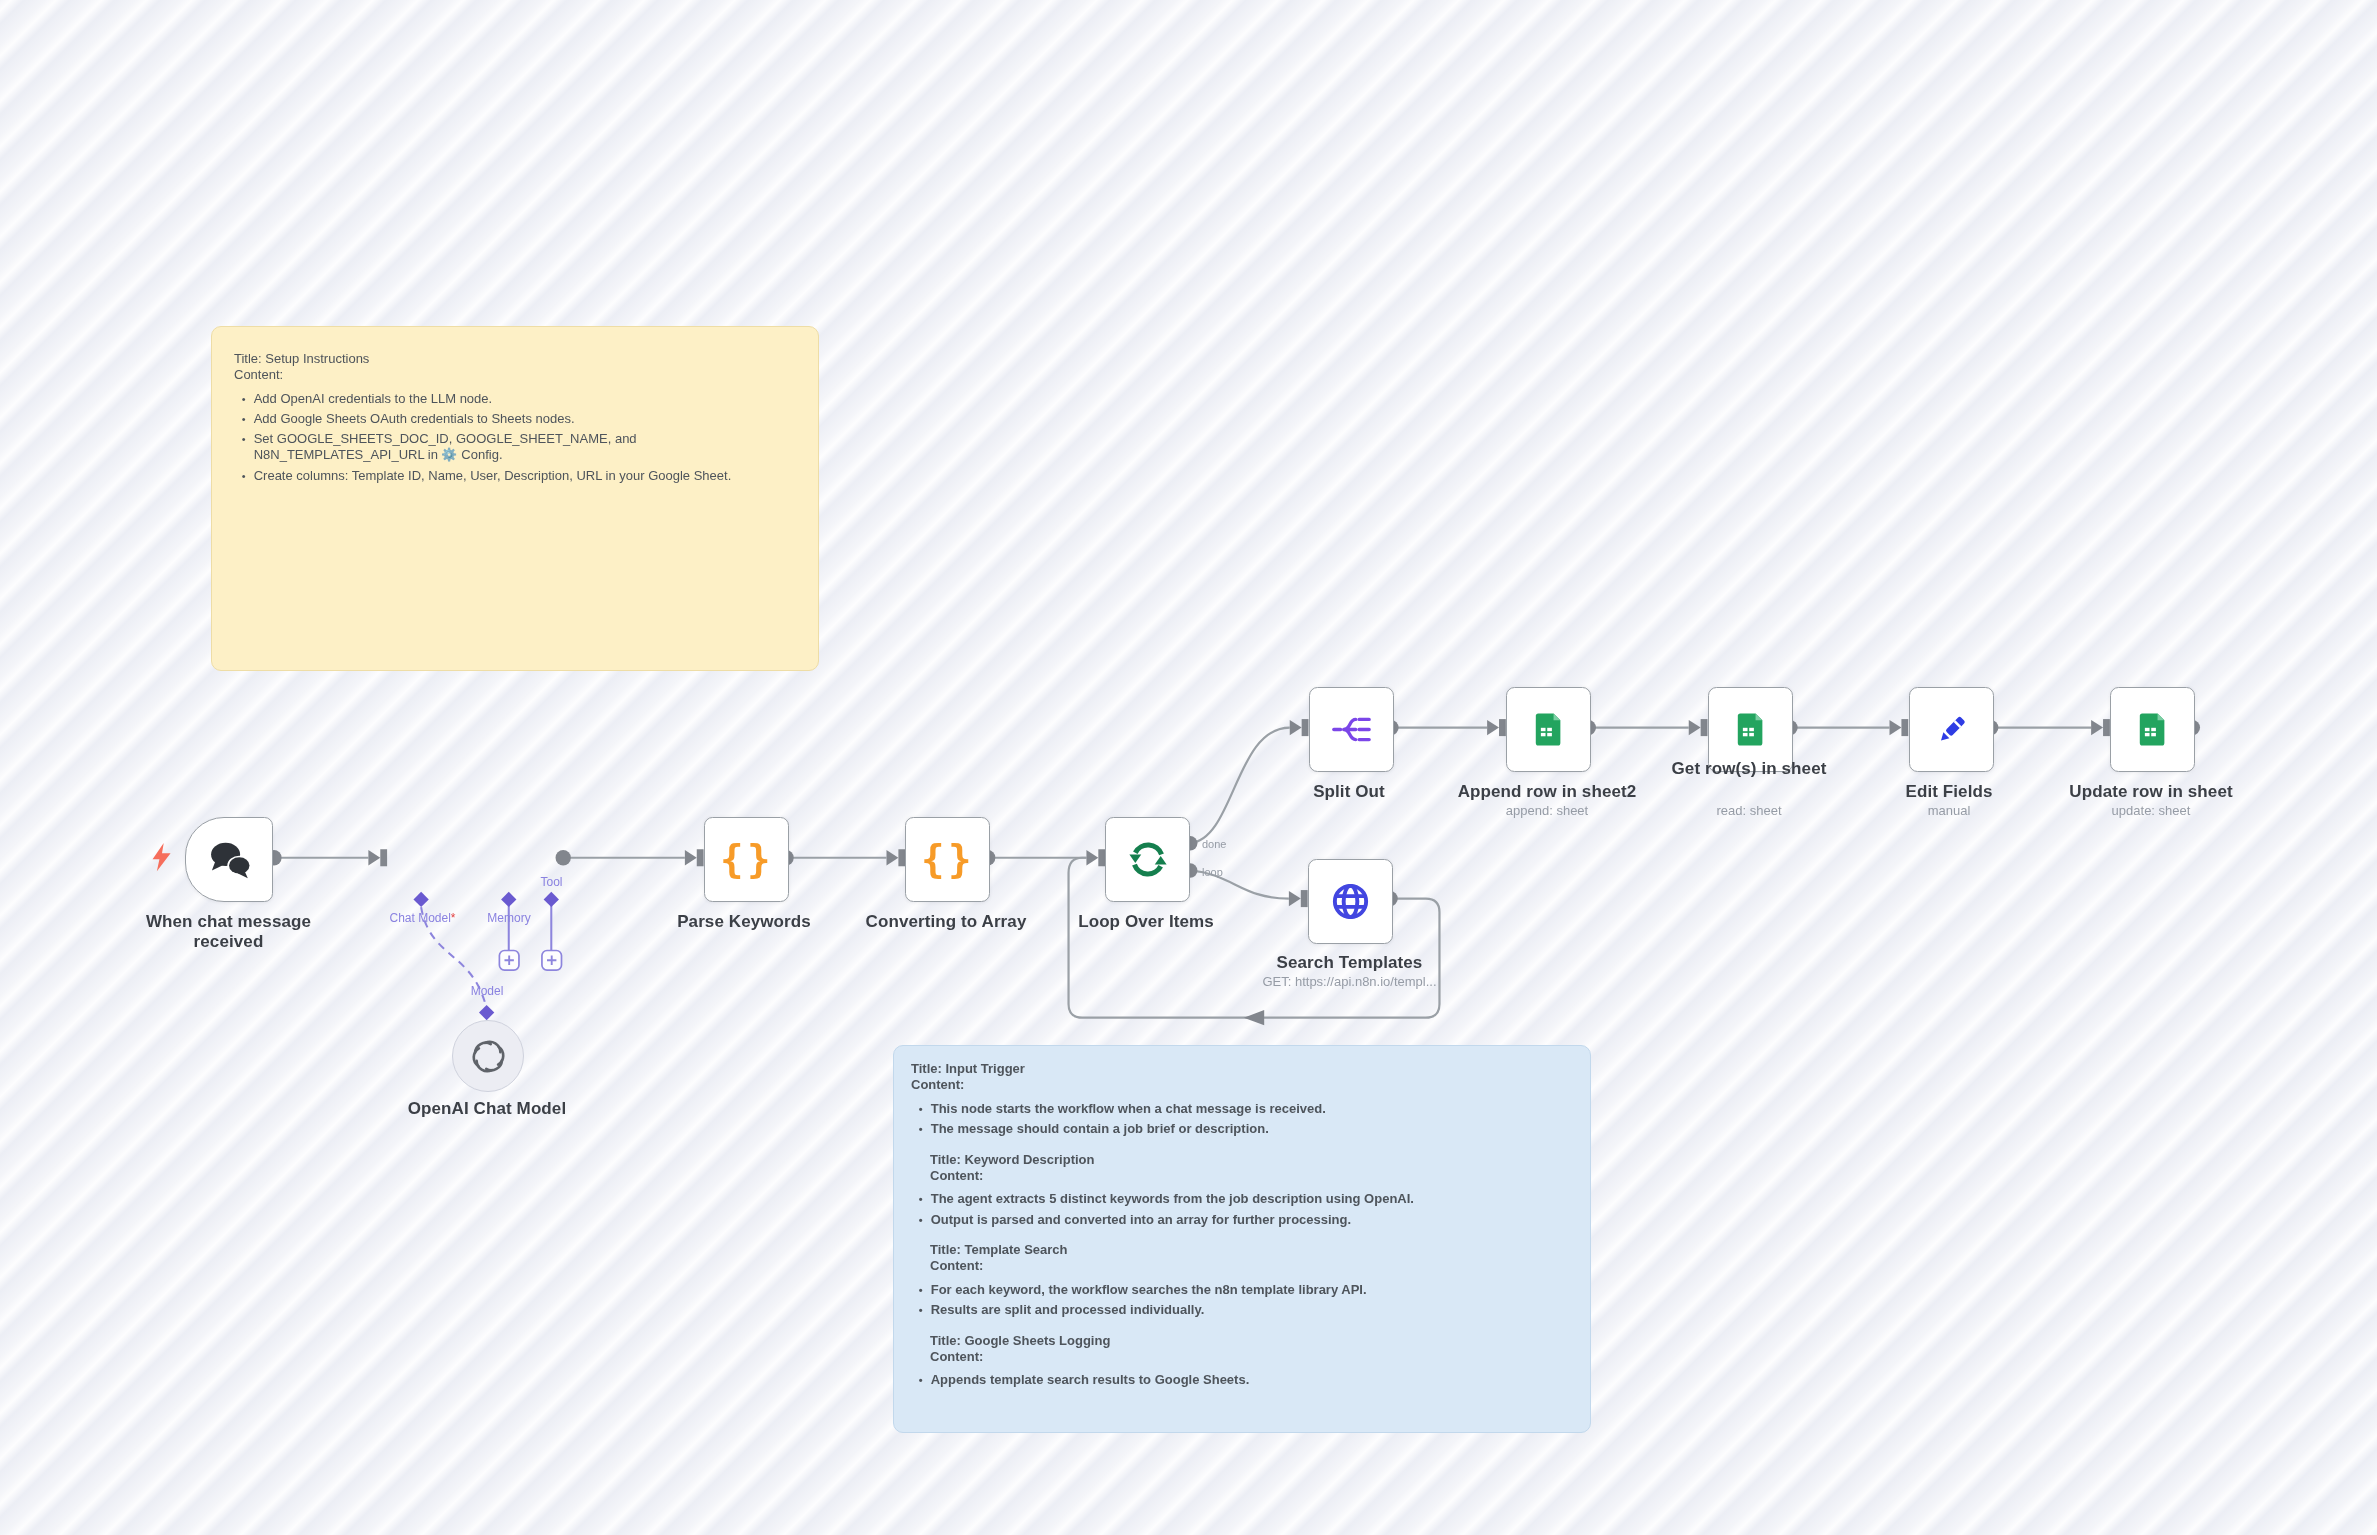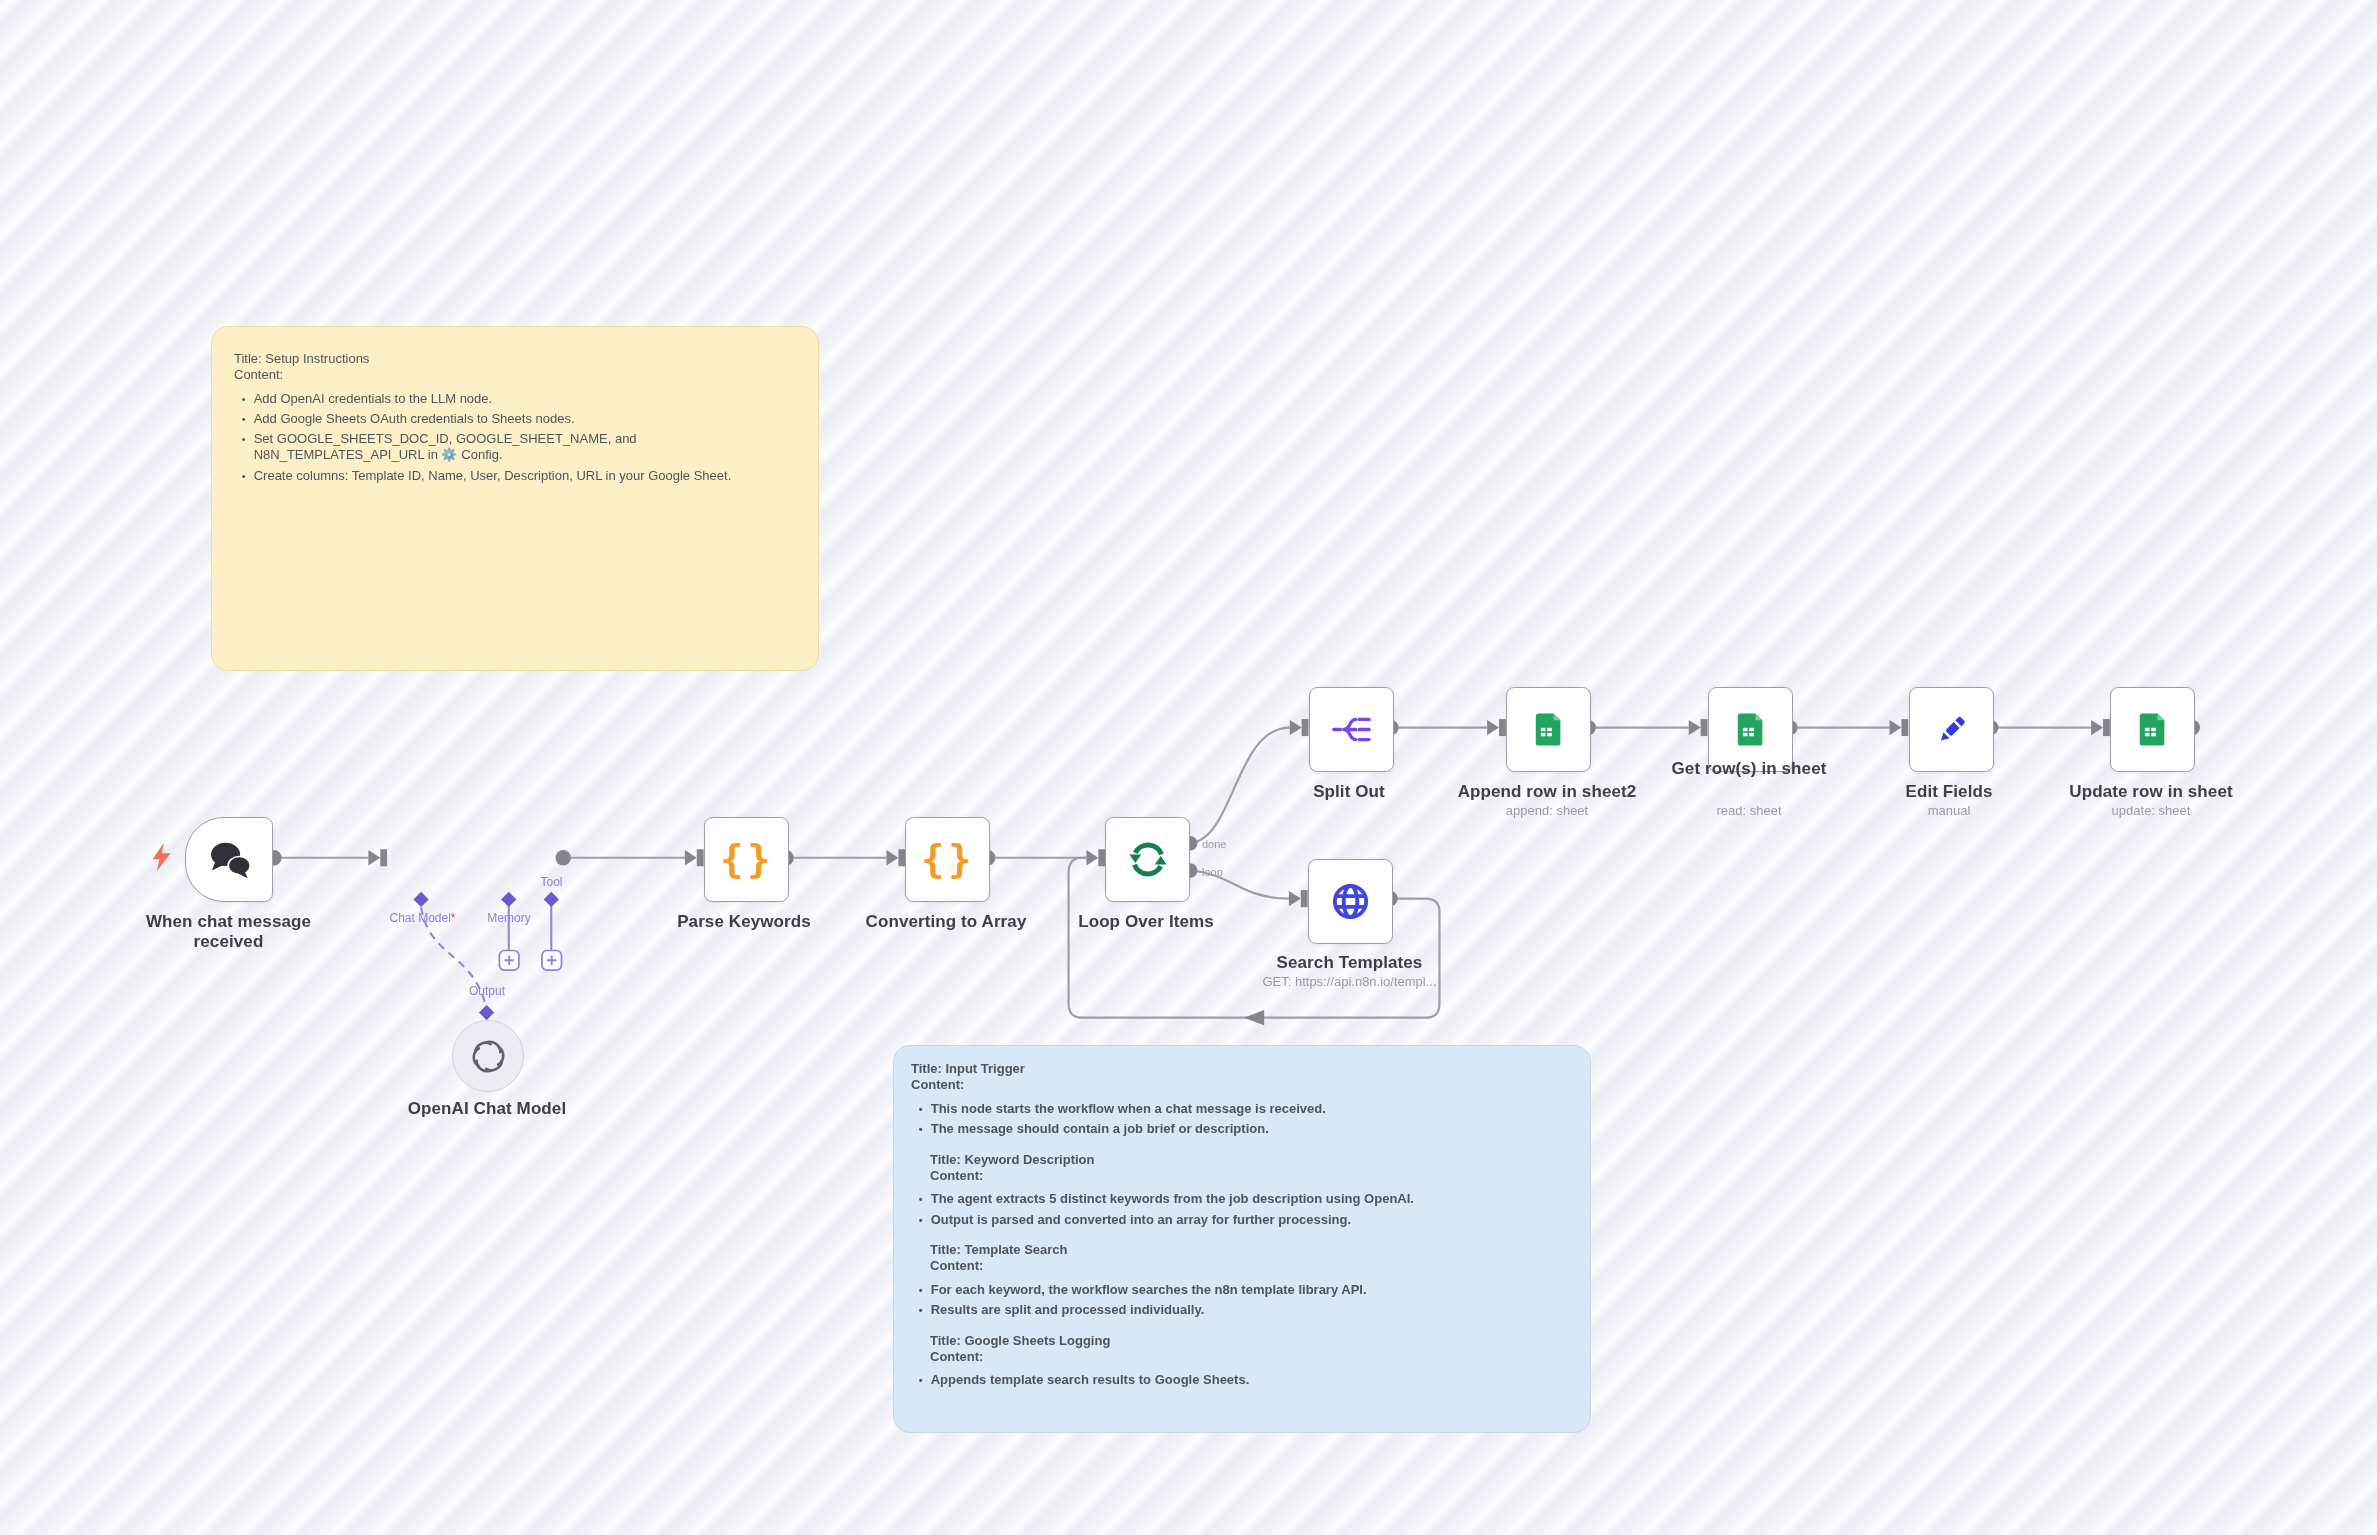--- a/index.html
+++ b/index.html
@@ -37,21 +37,21 @@
   .node-sublabel{
     position:absolute; text-align:center; color:var(--sublabel); font-size:13px;
     font-weight:400; line-height:14.5px;
   }
   .agent-title{color:var(--label); font-size:18px; font-weight:600; margin-left:12px;}
   .port-label{position:absolute; color:var(--sublabel); font-size:11px; line-height:12px;}
   .ai-port-label{position:absolute; color:var(--ai-label); font-size:12px; line-height:13.6px; text-align:center;}
   .req{color:var(--required); font-size:12px;}
 
   .sticky{
-    position:absolute; box-sizing:border-box; border-radius:17px; overflow:hidden;
+    position:absolute; box-sizing:border-box; border-radius:10px; overflow:hidden;
     color:var(--note-text); font-size:13px;
   }
   .sticky.yellow{background:var(--note-yellow); border:0.9px solid var(--note-yellow-border);}
   .sticky.blue{background:var(--note-blue); border:0.9px solid var(--note-blue-border);}
   .sticky .inner{padding:24px 22px 17px 22px;}
   .sticky.blue .inner{padding:15.3px 17px 12px 17px;}
   .note-head{line-height:16px; margin:0;}
   .note-section{margin-top:14.5px;}
   .note-section.first{margin-top:0;}
   .note-section.indented .note-head{margin-left:19px;}
@@ -215,21 +215,21 @@
       </g>
     </svg>
   </div>
   <div class="node-label" style="left:134px; top:912px; width:189px;">When chat message received</div>
 
   <div class="ai-port-label" style="left:363px; top:912px; width:119px;">
     <span>Chat Model</span><span class="req">*</span>
   </div>
   <div class="ai-port-label" style="left:475px; top:912px; width:68px;">Memory</div>
   <div class="ai-port-label" style="left:526px; top:876px; width:51px;">Tool</div>
-  <div class="ai-port-label" style="left:453px; top:985px; width:68px;">Output</div>
+  <div class="ai-port-label" style="left:453px; top:985px; width:68px;">Model</div>
 
   <div class="node round" style="left:452px; top:1020px;">
     <svg width="39" height="39" viewBox="-23 -23 46 46">
       <g fill="none" style="stroke:var(--openai-gray)" stroke-width="3.1" stroke-linecap="round">
         <path d="M -4 -16 A 12.5 12.5 0 0 1 14 -5"></path>
         <path d="M -4 -16 A 12.5 12.5 0 0 1 14 -5" transform="rotate(60)"></path>
         <path d="M -4 -16 A 12.5 12.5 0 0 1 14 -5" transform="rotate(120)"></path>
         <path d="M -4 -16 A 12.5 12.5 0 0 1 14 -5" transform="rotate(180)"></path>
         <path d="M -4 -16 A 12.5 12.5 0 0 1 14 -5" transform="rotate(240)"></path>
         <path d="M -4 -16 A 12.5 12.5 0 0 1 14 -5" transform="rotate(300)"></path>

